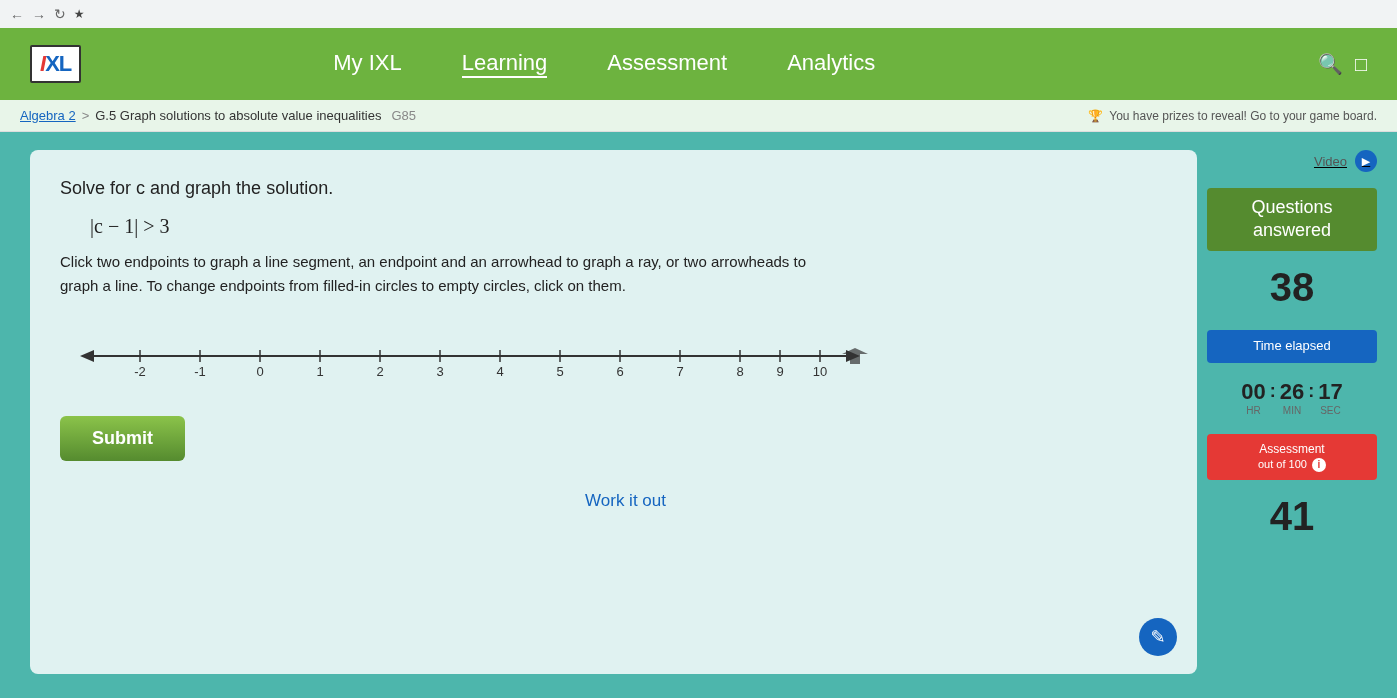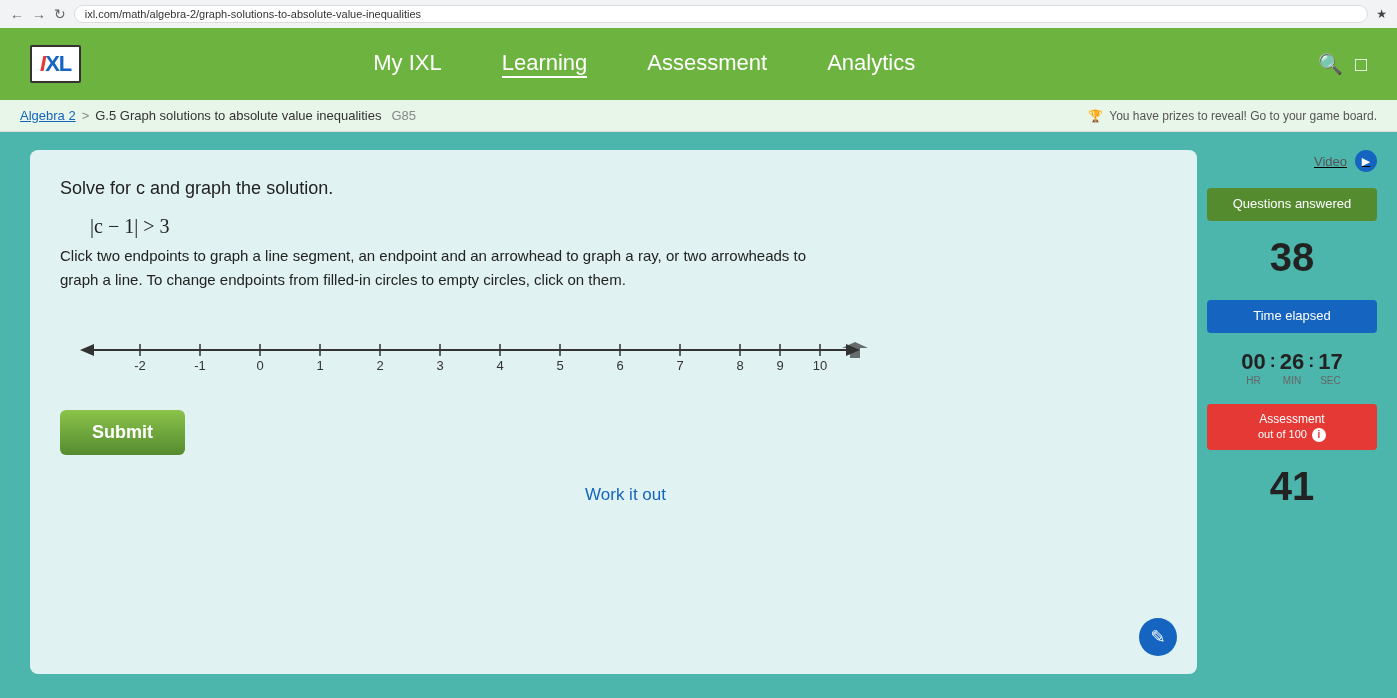--- a/index.html
+++ b/index.html
@@ -34,21 +34,21 @@
     }
     .nav-btn { cursor: pointer; color: #666; font-size: 14px; }
 
     
     .top-nav {
       background: #6db33f;
       height: 72px;
       display: flex;
       align-items: center;
       padding: 0 30px;
-      gap: 92px;
+      gap: 52px;
     }
     .logo-box {
       background: white;
       border: 2px solid #333;
       padding: 4px 8px;
       font-size: 22px;
       font-weight: bold;
       color: #1565c0;
       border-radius: 2px;
       letter-spacing: -1px;
@@ -125,21 +125,21 @@
 
     .question-text {
       font-size: 18px;
       color: #222;
       margin-bottom: 16px;
       font-weight: 400;
     }
     .math-expr {
       font-size: 20px;
       color: #222;
-      margin-bottom: 6px;
+      margin-bottom: 12px;
       margin-left: 30px;
       font-family: 'Times New Roman', serif;
     }
     .instructions {
       font-size: 15px;
       color: #222;
       line-height: 1.6;
       margin-bottom: 28px;
       max-width: 780px;
     }
@@ -201,21 +201,21 @@
       margin-bottom: 2px;
       align-self: flex-end;
     }
 
     .questions-answered-box {
       background: #558b2f;
       color: white;
       border-radius: 4px;
       padding: 8px 14px;
       text-align: center;
-      font-size: 13px;
+      font-size: 18px;
       font-weight: 500;
       line-height: 1.3;
     }
 
     .questions-count {
       font-size: 40px;
       font-weight: bold;
       color: #222;
       text-align: center;
       margin: 4px 0;
@@ -300,21 +300,20 @@
       text-decoration: underline;
     }
   </style>
 </head>
 <body>
 
 <div class="browser-bar">
   <span class="nav-btn">←</span>
   <span class="nav-btn">→</span>
   <span class="nav-btn">↻</span>
-  <div class="url">ixl.com/math/algebra-2/graph-solutions-to-absolute-value-inequalities</div>
   <span>★</span>
 </div>
 
 <div class="top-nav">
   <div class="logo-box">
     <span class="logo-i">I</span><span class="logo-ixl">XL</span>
   </div>
   <div class="nav-links">
     <span class="nav-link">My IXL</span>
     <span class="nav-link active">Learning</span>

